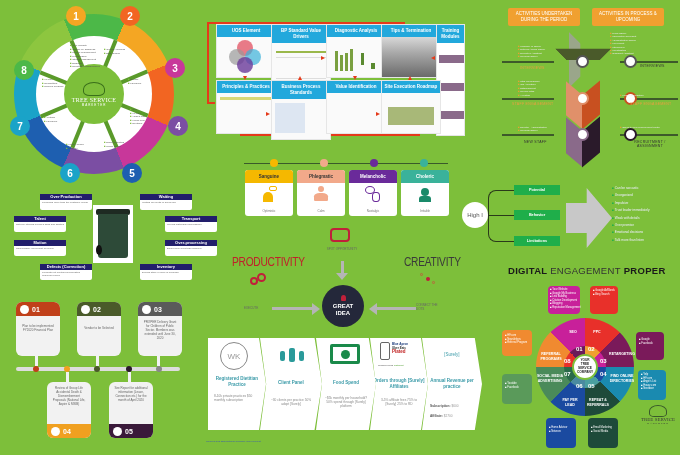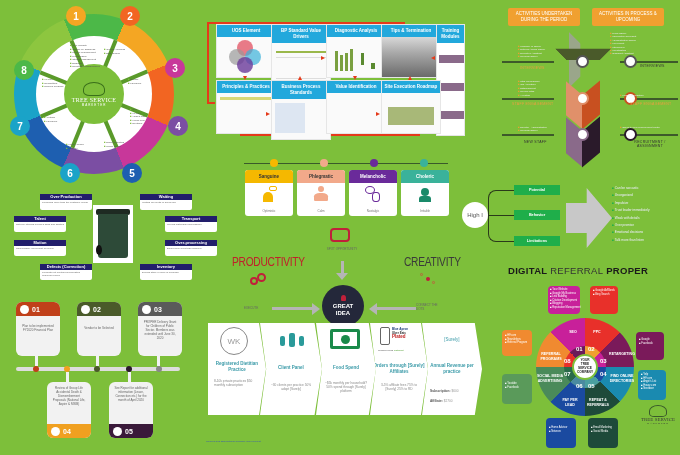--- a/index.html
+++ b/index.html
@@ -57,21 +57,21 @@
   .big-word { position:absolute; font-family:"Liberation Sans", sans-serif; font-size:12px; letter-spacing:-0.3px; transform:scaleX(0.85); transform-origin:left; }
   .gray-arrow { position:absolute; height:3px; background:#b5b5b5; }
 
   
   .tl-card { position:absolute; width:44px; background:#f2f2f2; border-radius:6px; }
   .tl-tab { position:absolute; width:44px; height:14px; border-radius:6px 6px 0 0; color:#fff; font-size:7px; font-weight:bold; display:flex; align-items:center; padding-left:4px; gap:3px; }
   .tl-tab .ic { width:9px; height:9px; border-radius:50%; background:#fff; }
   .tl-text { position:absolute; font-size:3px; line-height:4px; color:#666; text-align:center; }
 
   
-  .rev { position:absolute; top:323px; height:92px; background:#fff; clip-path: polygon(0 0, 88% 0, 100% 50%, 88% 100%, 0 100%, 10% 50%); }
+  .rev { position:absolute; top:338px; height:92px; background:#fff; clip-path: polygon(0 0, 88% 0, 100% 50%, 88% 100%, 0 100%, 10% 50%); }
   .rev.first { clip-path: polygon(0 0, 88% 0, 100% 50%, 88% 100%, 0 100%); }
   .rev .rt { position:absolute; width:100%; text-align:center; font-size:4.5px; font-weight:bold; color:#3a9aa8; line-height:5.5px; }
   .rev .rd { position:absolute; width:100%; text-align:center; font-size:3.2px; color:#888; line-height:4.2px; padding:0 8px; }
 
   
   .green-pill { position:absolute; width:46px; height:10px; background:#1fae4a; color:#fff; font-size:3.8px; font-weight:bold; display:flex; align-items:center; justify-content:center; }
   .traits div { font-size:3.2px; line-height:7.4px; color:#eef; white-space:nowrap; }
   .traits div::before { content:"■ "; color:#1fae4a; }
 
   
@@ -421,21 +421,21 @@
       <div>Impulsive</div>
       <div>Trust leader immediately</div>
       <div>Weak with details</div>
       <div>Over promise</div>
       <div>Emotional decisions</div>
       <div>Talk more than listen</div>
   </div>
 </div>
 
 <div class="abs" style="left:508px;top:265px;font-size:9.5px;letter-spacing:0.3px;font-weight:bold;color:#1a1a1a;white-space:nowrap;">
-  <span>DIGITAL</span> <span style="font-weight:normal;color:#333;">REFERRAL</span> <span>PROPER</span>
+  <span>DIGITAL</span> <span style="font-weight:normal;color:#333;">ENGAGEMENT</span> <span>PROPER</span>
 </div>
 
 <div class="abs" style="left:480px;top:280px;width:200px;height:175px;">
   <div class="abs" style="left:56px;top:38px;width:98px;height:98px;border-radius:50%;background:conic-gradient(#c8209a 0 45deg,#e8302a 45deg 90deg,#7a1a5a 90deg 135deg,#1a8ab0 135deg 180deg,#1e4a3a 180deg 225deg,#1a4aa0 225deg 270deg,#4a8a5a 270deg 315deg,#f08a30 315deg 360deg);transform:rotate(-45deg);"></div>
   <div class="abs" style="left:84px;top:66px;width:42px;height:42px;border-radius:50%;background:conic-gradient(#6a1a5a 0 45deg,#f0a030 45deg 90deg,#c8209a 90deg 135deg,#1a4aa0 135deg 180deg,#4aa0a0 180deg 225deg,#4a8aa0 225deg 270deg,#2a6a4a 270deg 315deg,#e8302a 315deg 360deg);transform:rotate(-45deg);"></div>
   <div class="abs" style="left:92px;top:74px;width:26px;height:26px;border-radius:50%;background:#fff;border:2px solid #7dbf3a;display:flex;align-items:center;justify-content:center;text-align:center;font-size:3.2px;font-weight:bold;line-height:3.8px;color:#222;padding:2px;">YOUR TREE SERVICE COMPANY</div>
 
   <div class="dd-num" style="left:96px;top:66px;">01</div>
   <div class="dd-num" style="left:108px;top:66px;">02</div>
   <div class="dd-num" style="left:120px;top:78px;">03</div>

